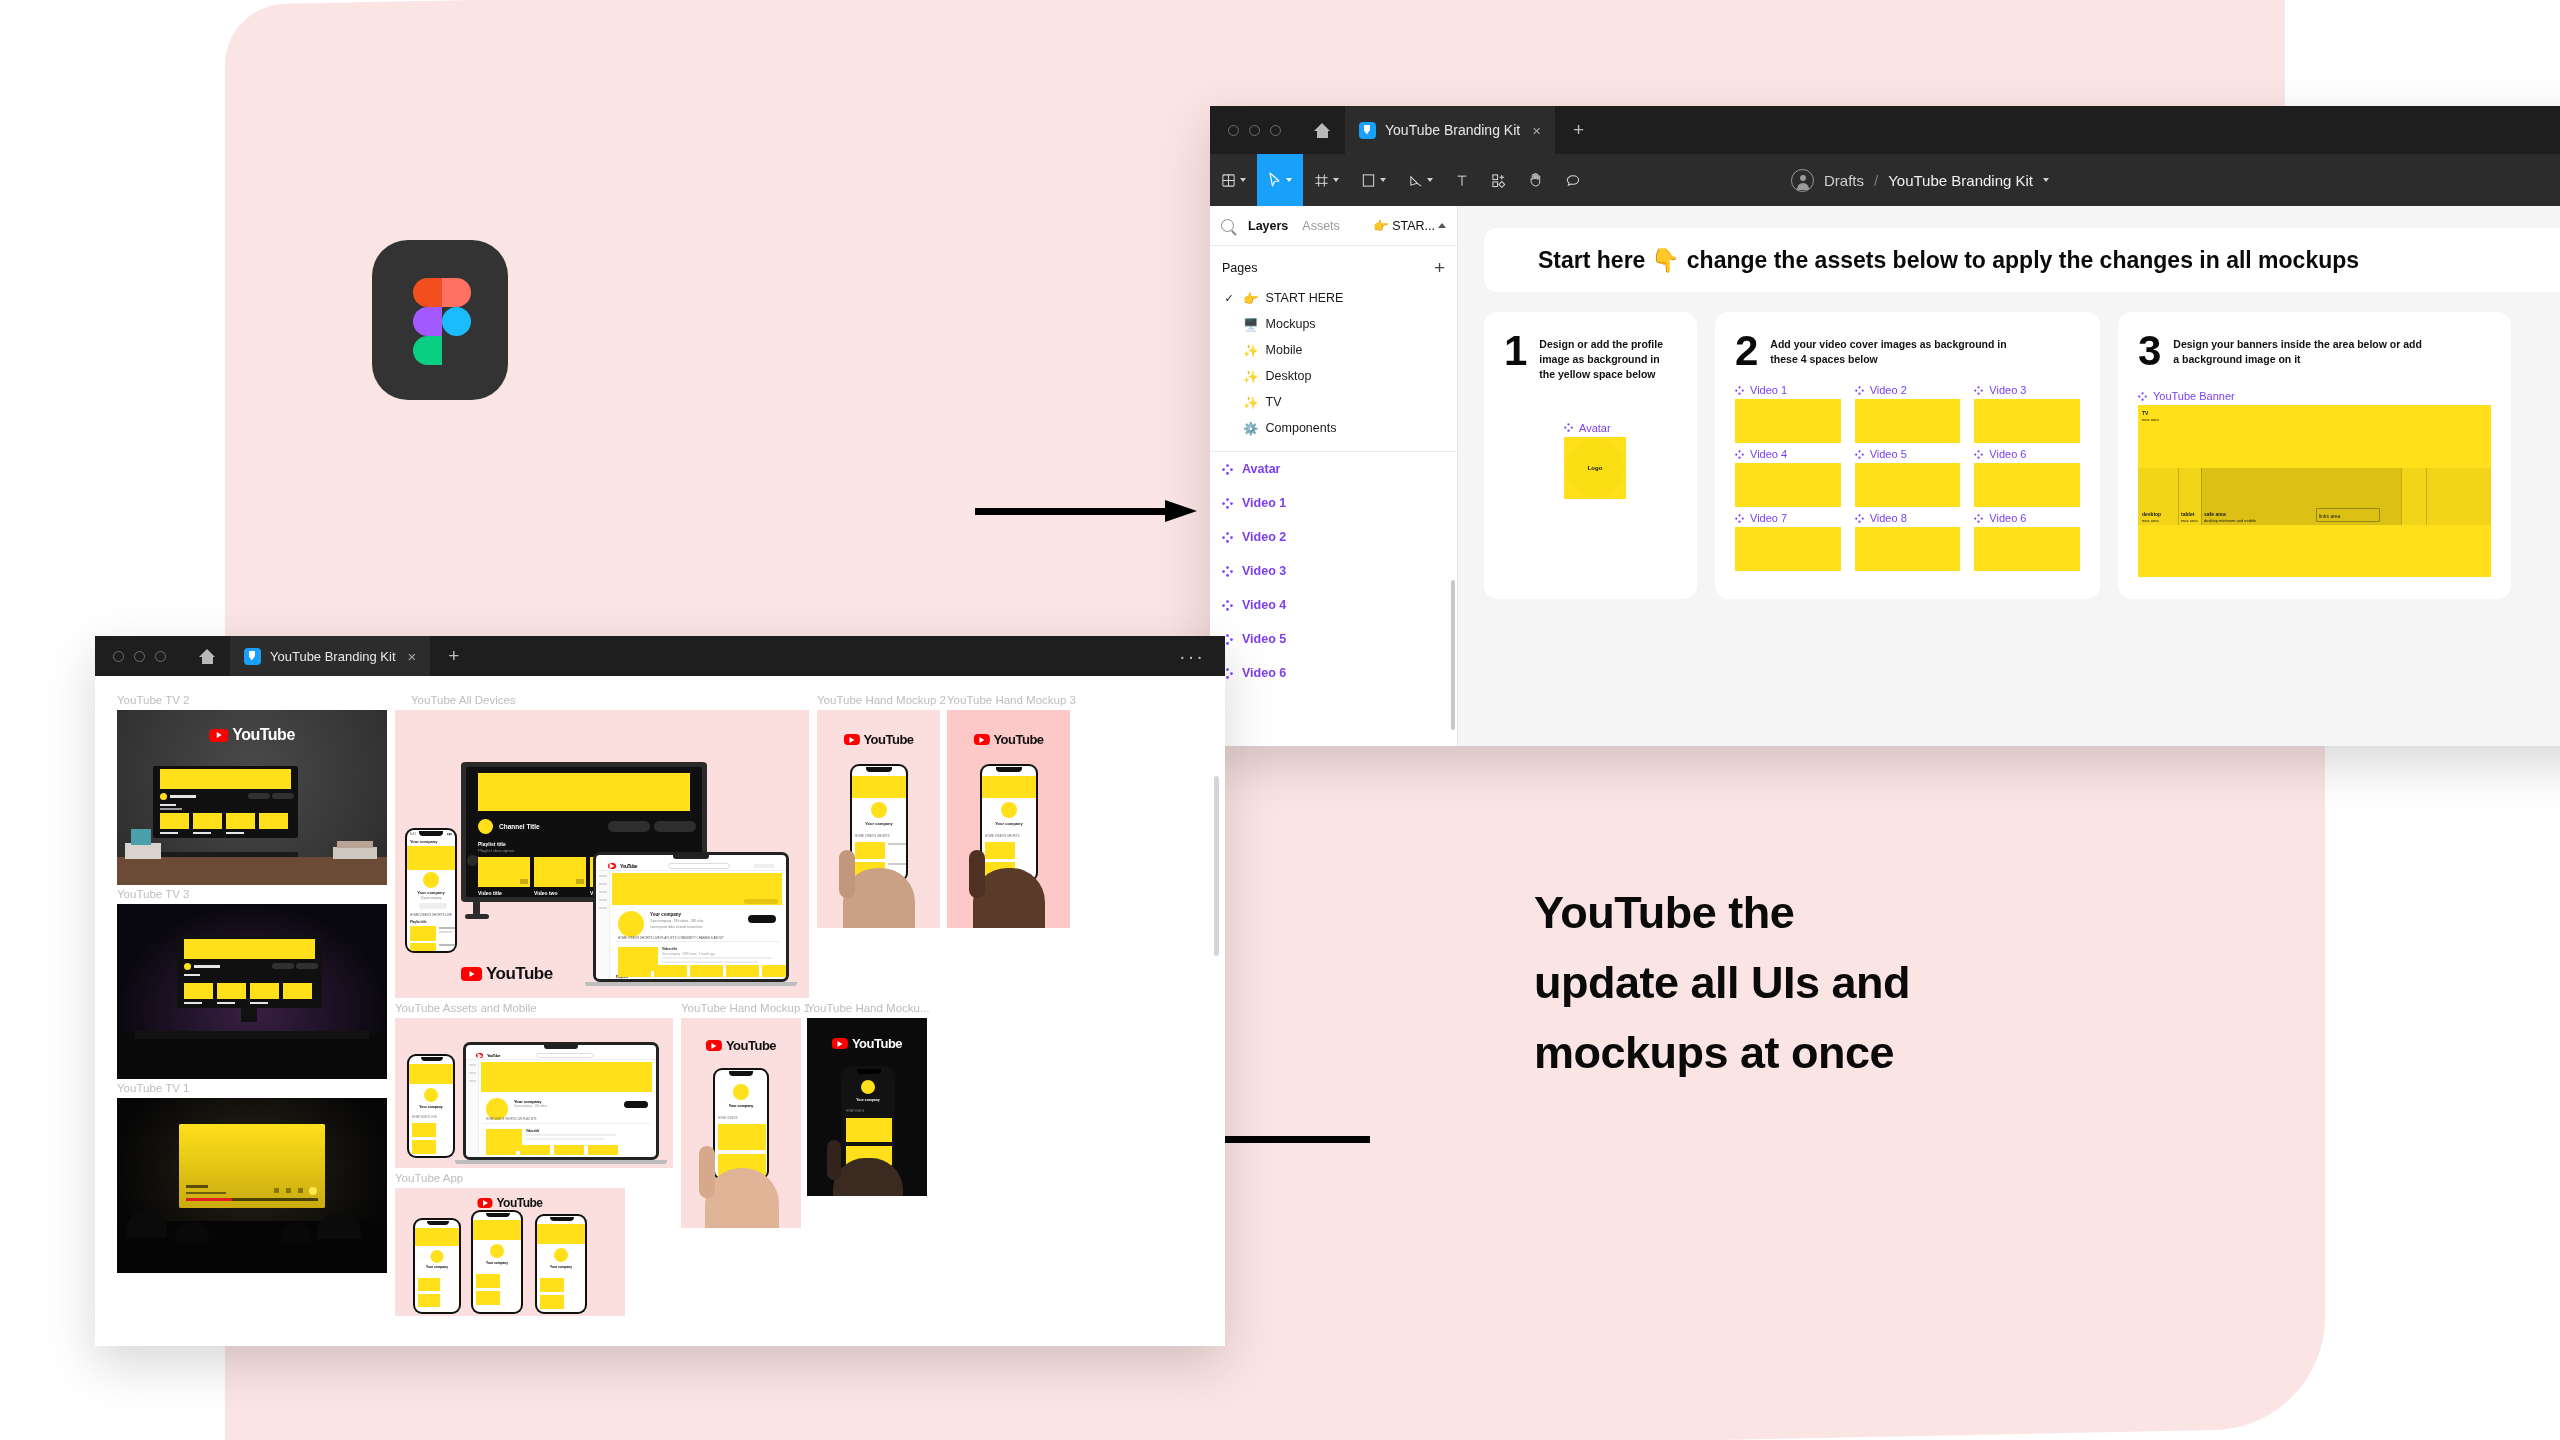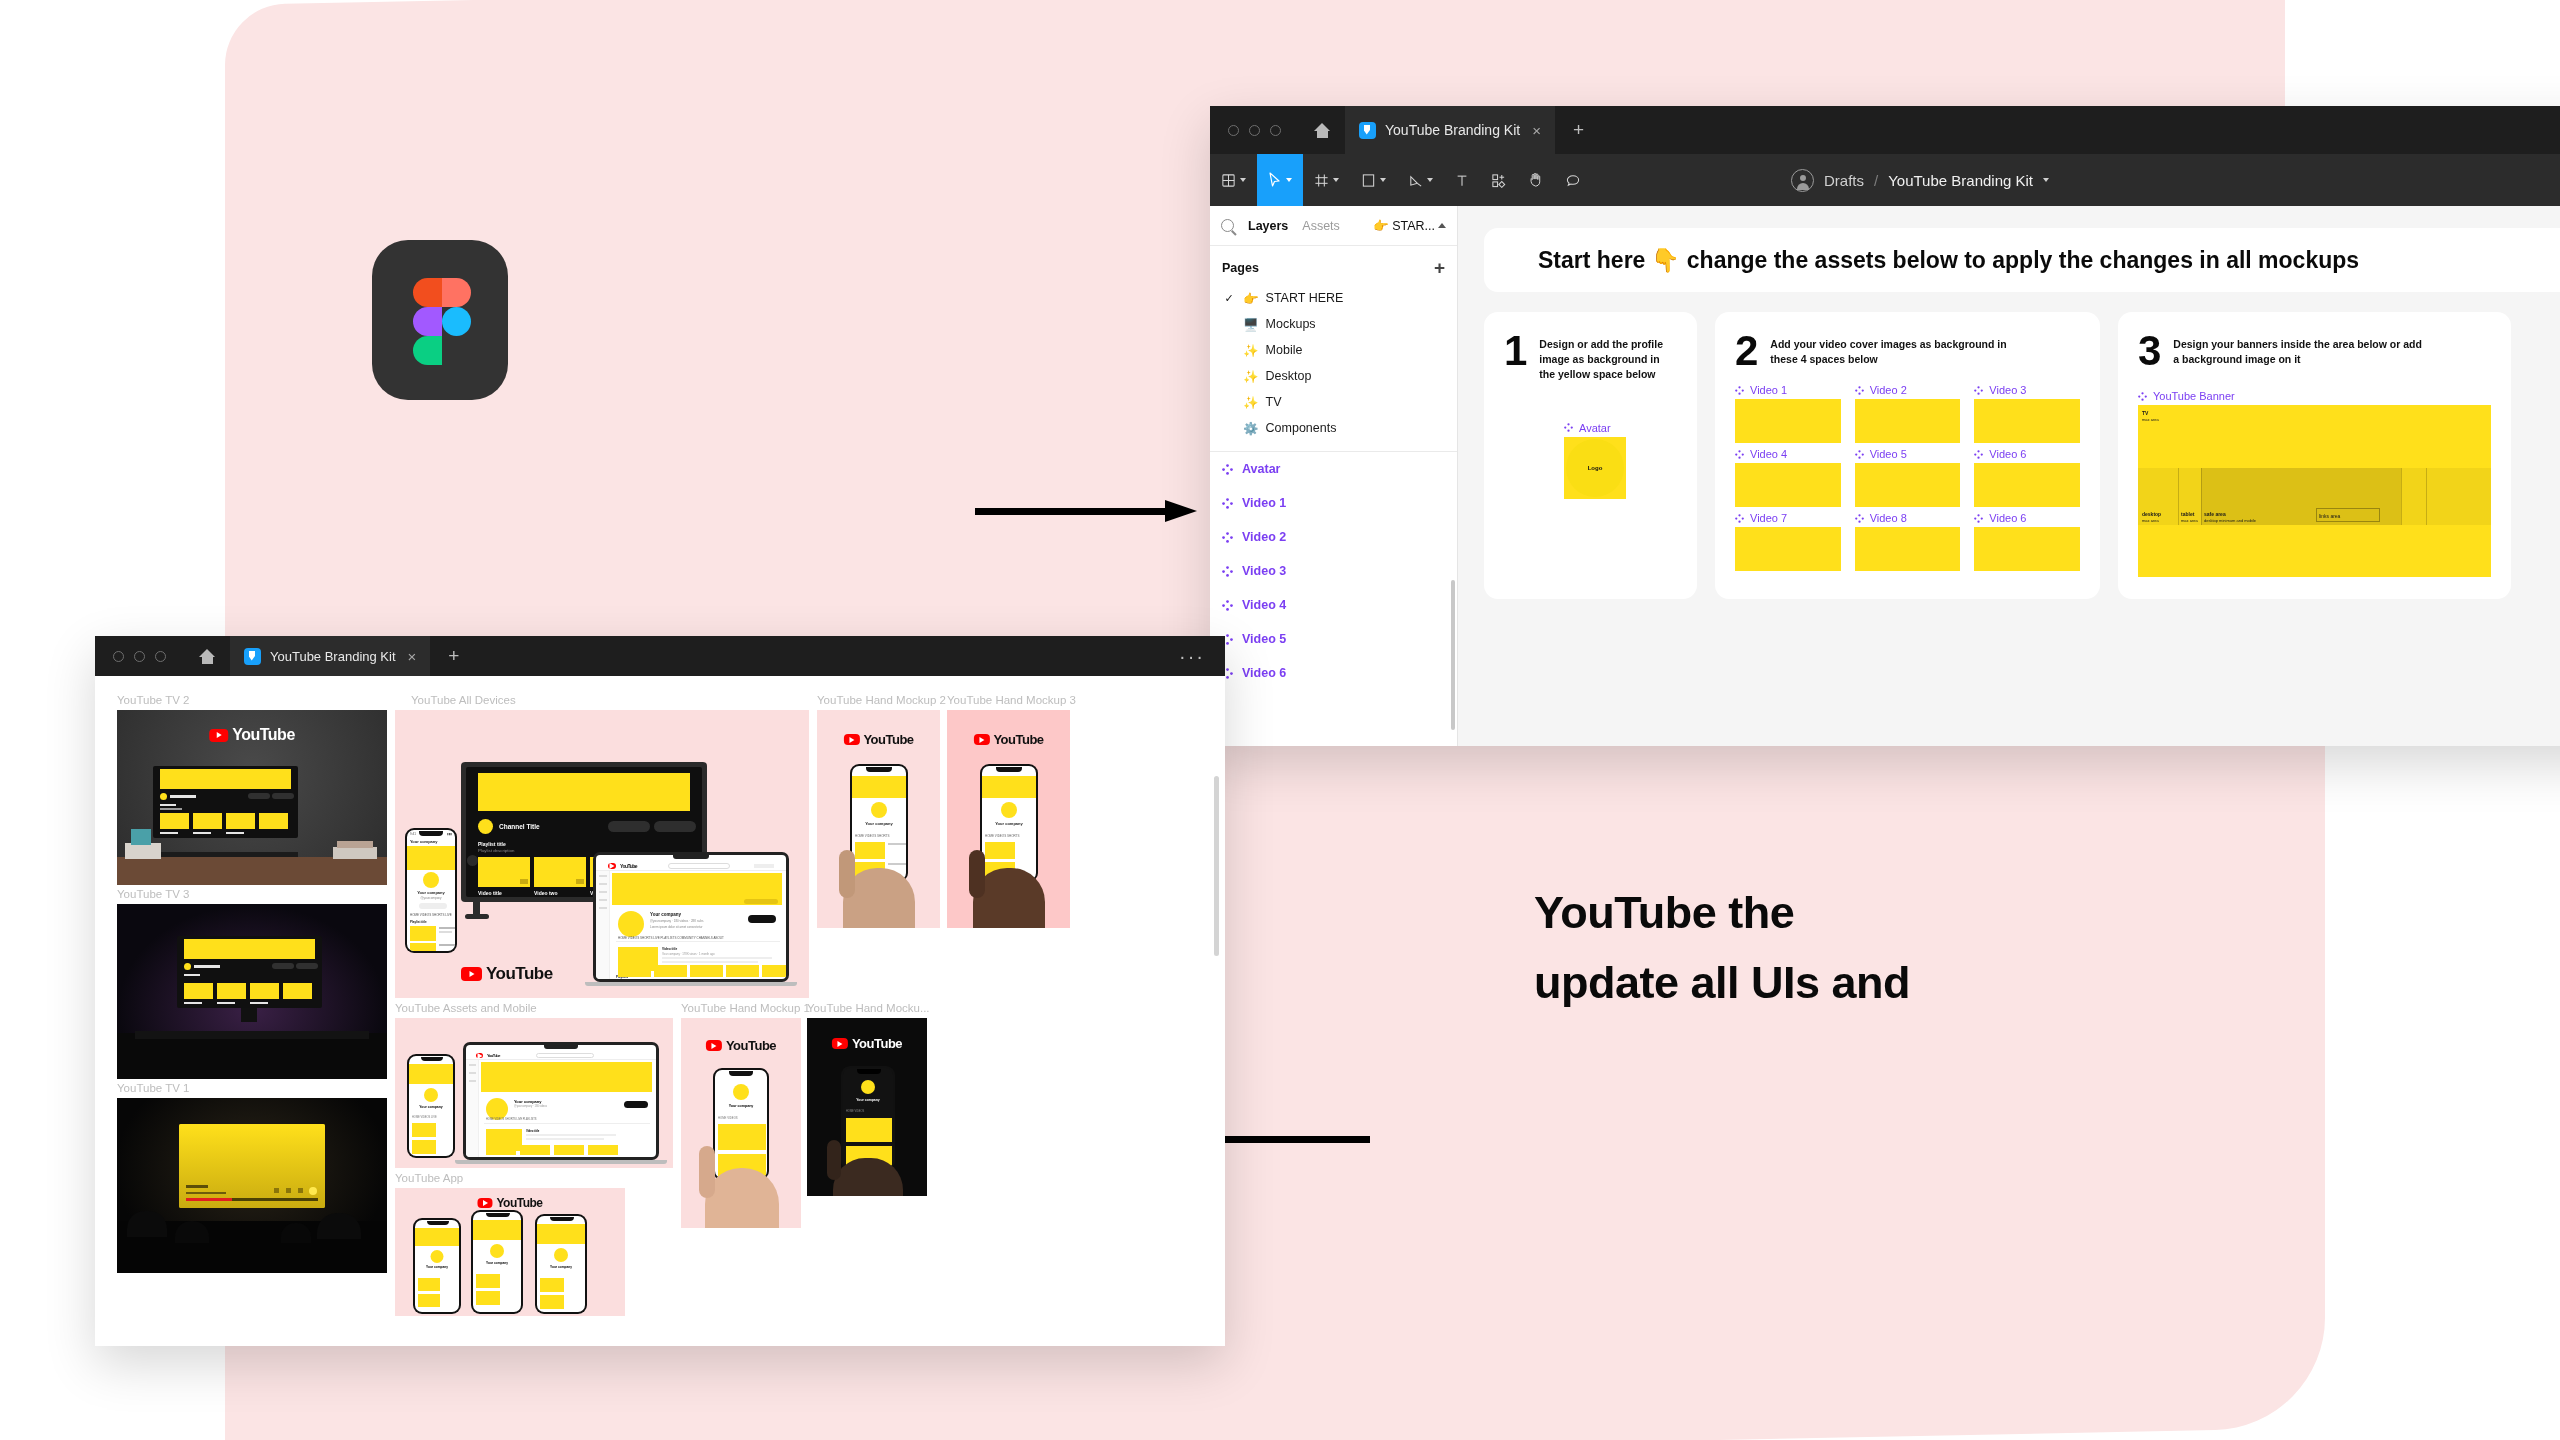--- a/index.html
+++ b/index.html
@@ -130,21 +130,21 @@
   .mag { width:13px;height:13px;border:1.6px solid #8a8a8a;border-radius:50%;position:relative;flex:none;}
   .mag::after{content:"";position:absolute;right:-4px;bottom:-3px;width:6px;height:1.6px;
               background:#8a8a8a;transform:rotate(45deg);}
   .lp-tab { color:#9b9b9b; }
   .lp-tab.sel { color:#111; font-weight:700; }
   .lp-page-chip { margin-left:auto; display:flex; align-items:center; gap:3px; color:#111; font-size:12.5px; }
   .caret-up { width:0;height:0;border-left:4px solid transparent;border-right:4px solid transparent;
               border-bottom:5px solid #555; }
 
   .pages-hdr { display:flex; align-items:center; padding: 12px 12px 8px;
-               font-size:12.5px; font-weight:700; color:#111;justify-content:flex-end; }
+               font-size:12.5px; font-weight:400; color:#111;justify-content:flex-end; }
   .plus { margin-left:auto; color:#444; font-size:19px; line-height:1; }
   .page-row { display:flex; align-items:center; gap:7px; height: 26px; padding: 0 12px;
               font-size:12.5px; color:#1a1a1a; }
   .page-check { width:14px; text-align:center; color:#111; font-size:11px; }
   .pages-div { height:1px; background:#eaeaea; margin-top: 10px; }
 
   .layer-row { display:flex; align-items:center; gap:9px; height: 34px; padding: 0 12px;
                font-size:12.5px; color:#7b3ff2; font-weight:700; }
   .cmp-ico { width:11px; height:11px; flex:none; color:#7b3ff2; }
   .lp-scroll { flex:1; overflow:hidden; position:relative; }
@@ -249,20 +249,21 @@
 
 
   <div class="arrow arrow-right">
     <div class="shaft"></div>
       <div class="head"></div>
   </div>
 
   <div class="headline headline-right">
     <span class="ln">YouTube the</span>
     <span class="ln">update all UIs and</span>
+    <span class="ln">mockups at once</span>
   </div>
 
   <div class="arrow arrow-left">
     <div class="shaft"></div>
       <div class="head"></div>
   </div>
 
   <div class="win" id="figma-win">
 
     <div class="titlebar">

